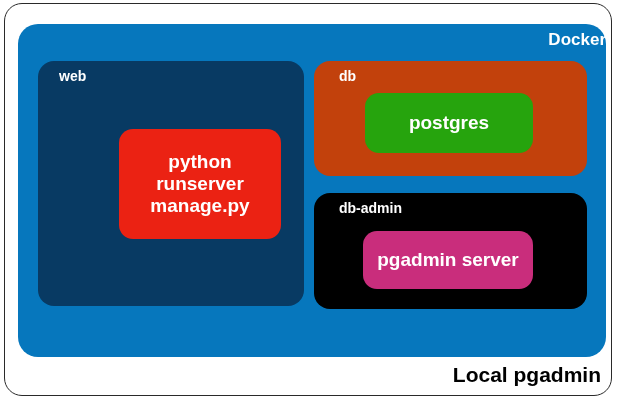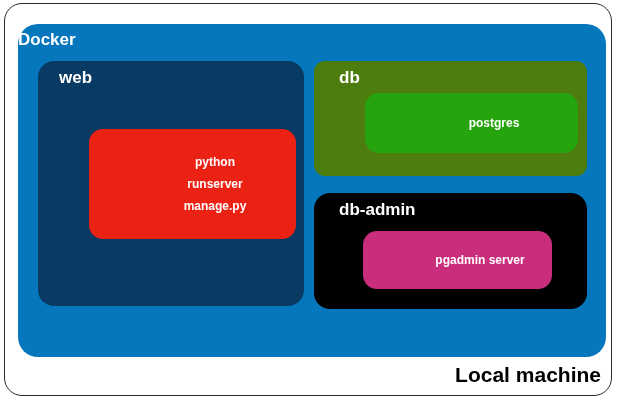--- a/index.html
+++ b/index.html
@@ -32,21 +32,21 @@
     top: 20px;
     width: 588px;
     height: 333px;
     border-radius: 20px;
   }
   .docker-label {
     position: absolute;
     left: 0;
     top: 6px;
     width: 100%;
-    text-align: left;
+    text-align: right;
     color: #ffffff;
     font-size: 17px;
     font-weight: 600;
   }
   .container-box {
     position: absolute;
     border-radius: 16px;
   }
   .container-box.web {
     left: 20px;
@@ -62,56 +62,55 @@
   }
   .container-box.db-admin {
     left: 296px;
     top: 169px;
     width: 273px;
     height: 116px;
   }
   .container-label {
     position: absolute;
     color: #ffffff;
-    font-size: 17px;
+    font-size: 14px;
     font-weight: 600;
   }
   .container-box.web .container-label { left: 21px; top: 7px; }
   .container-box.db .container-label { left: 25px; top: 7px; }
   .container-box.db-admin .container-label { left: 25px; top: 7px; }
   .service-box {
     position: absolute;
     border-radius: 14px;
     display: flex;
     flex-direction: column;
     align-items: center;
     justify-content: center;
     color: #ffffff;
-    font-size: 12px;
+    font-size: 19px;
     font-weight: 700;
     line-height: 22px;
     text-align: center;
-    padding-left: 45px;
   }
   .service-box.web-service {
     left: 51px;
     top: 68px;
     width: 162px;
     height: 110px;
   }
   .service-box.db-service {
     left: 51px;
     top: 32px;
     width: 168px;
     height: 60px;
   }
   .service-box.db-admin-service {
     left: 49px;
     top: 38px;
-    width: 144px;
+    width: 170px;
     height: 58px;
   }
   .outer-label {
     position: absolute;
     right: 10px;
     top: 359px;
     color: #000000;
     font-size: 21px;
     font-weight: 700;
   }
@@ -120,37 +119,37 @@
 <body>
 
 <div class="canvas">
   <div class="outer-box">
 
     <div class="docker-box" style="background-color: rgb(6, 119, 189);">
       <div class="docker-label">Docker</div>
 
       <div class="container-box web" style="background-color: rgb(8, 58, 99);">
         <div class="container-label">web</div>
-        <div class="service-box web-service" style="background-color: rgb(235, 34, 19);">
+        <div class="service-box web-service" style="background-color: rgb(235, 34, 19); margin-left: 30px;">
           <span>python</span>
           <span>runserver</span>
           <span>manage.py</span>
         </div>
       </div>
 
-      <div class="container-box db" style="background-color: #4d7c0f; border-radius: 11px;">
+      <div class="container-box db" style="background-color: #c2410c;">
         <div class="container-label">db</div>
         <div class="service-box db-service" style="background-color: rgb(38, 164, 13);">
           <span>postgres</span>
         </div>
       </div>
 
       <div class="container-box db-admin" style="background-color: #000000;">
         <div class="container-label">db-admin</div>
         <div class="service-box db-admin-service" style="background-color: rgb(201, 45, 124);">
           <span>pgadmin server</span>
         </div>
       </div>
     </div>
 
-    <div class="outer-label">Local machine</div>
+    <div class="outer-label">Local pgadmin</div>
   </div>
 </div>
 
 </body></html>

